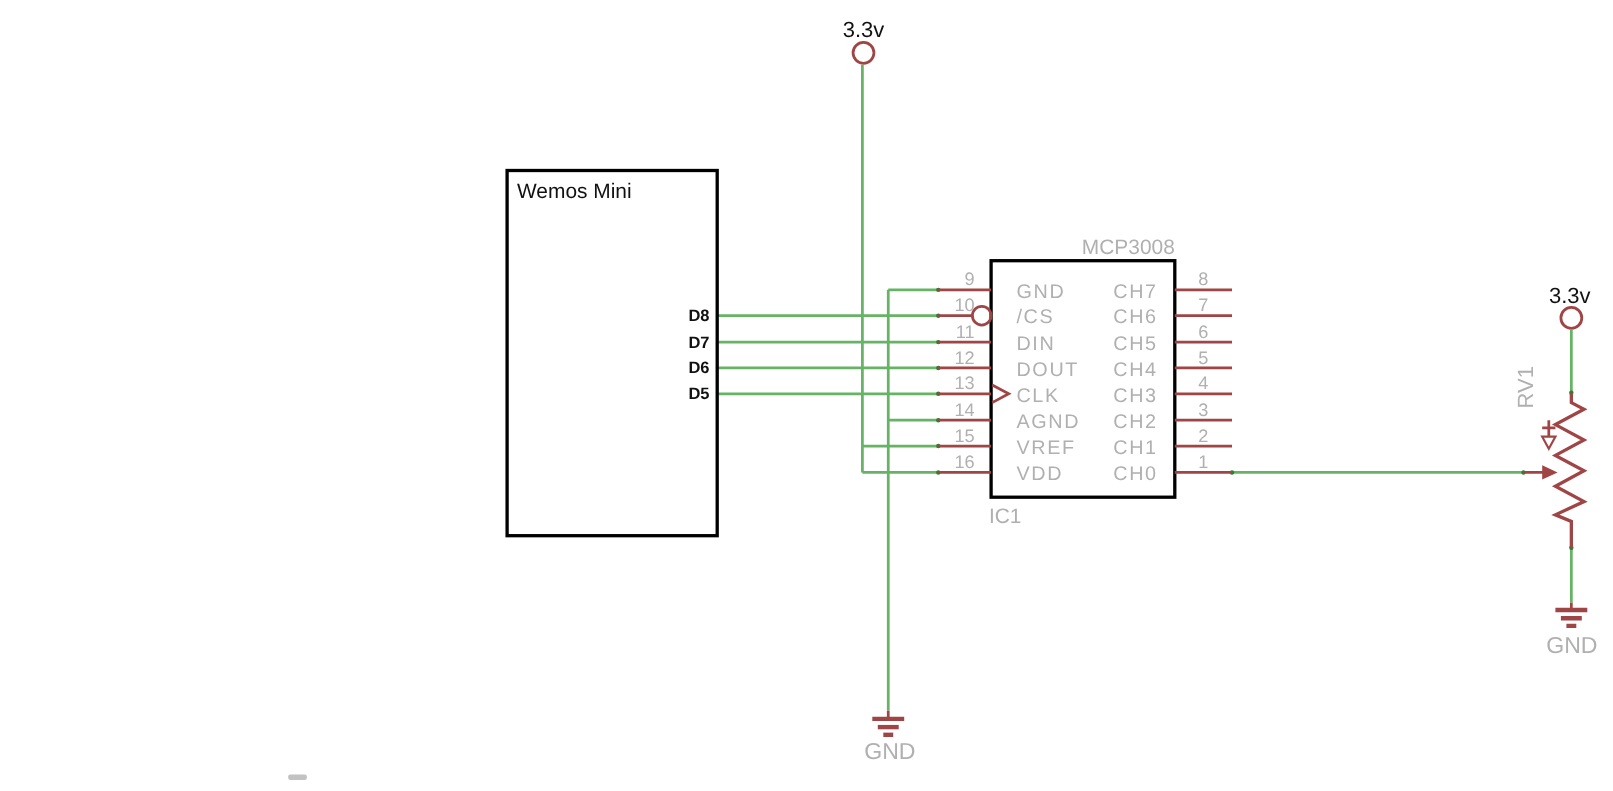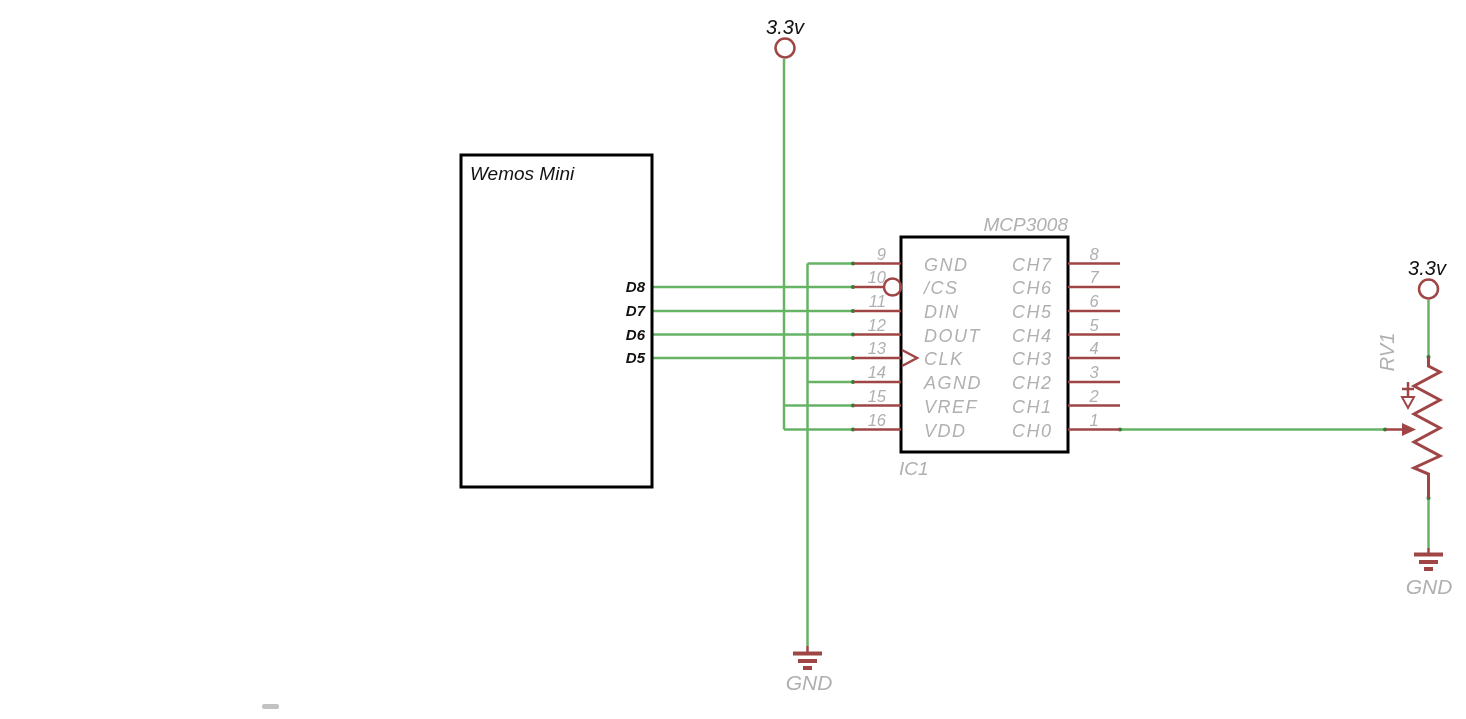--- a/index.html
+++ b/index.html
@@ -4,21 +4,21 @@
 <style>
   :root{
     --net:#66b366;
     --symbol:#a04545;
     --label:#b0b0b0;
     --annotation:#111111;
     --dot:#2f7d2f;
   }
   html,body{margin:0;padding:0;background:#ffffff;}
   .canvas{position:relative;width:1466px;height:719px;background:#ffffff;overflow:hidden;
-          font-family:"Liberation Sans",sans-serif;font-style:italic;}
+          font-family:"Liberation Sans",sans-serif;}
   svg{position:absolute;left:0;top:0;}
   .net{stroke:var(--net);stroke-width:2.5;fill:none;}
   .sym{stroke:var(--symbol);stroke-width:2.5;fill:none;}
   .sym-thick{stroke:var(--symbol);stroke-width:3;fill:none;}
   .sym-bar{stroke:var(--symbol);stroke-width:4;fill:none;}
   .sym-fill{fill:var(--symbol);stroke:none;}
   .box{stroke:#000000;stroke-width:3;fill:#ffffff;}
   .dot{fill:var(--dot);stroke:none;}
   text{font-family:"Liberation Sans",sans-serif;}
   .lbl{fill:var(--label);}

